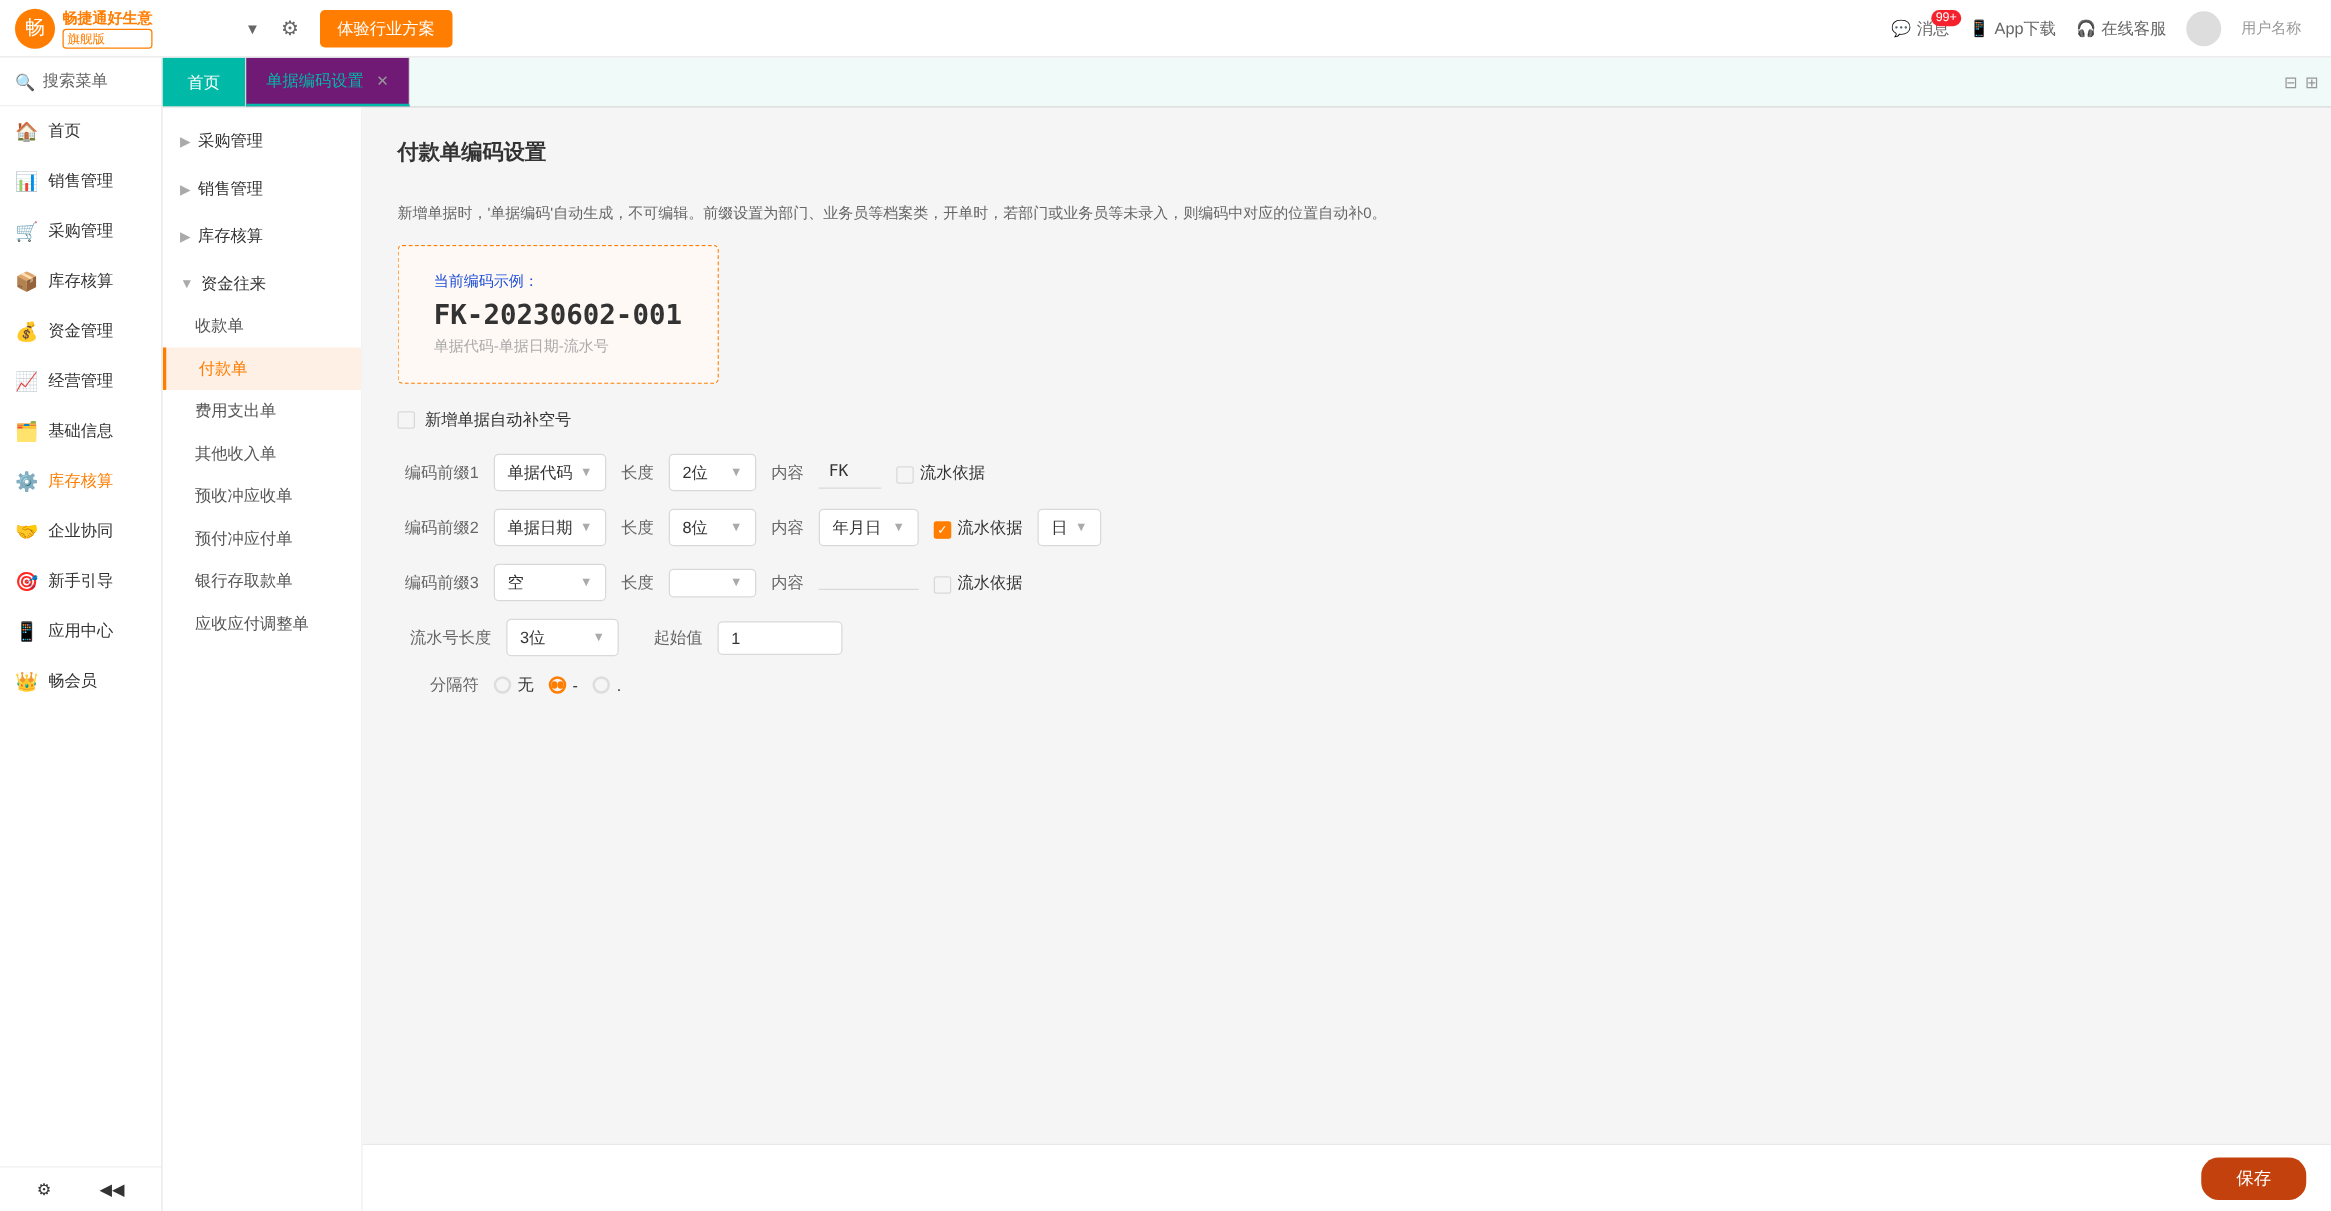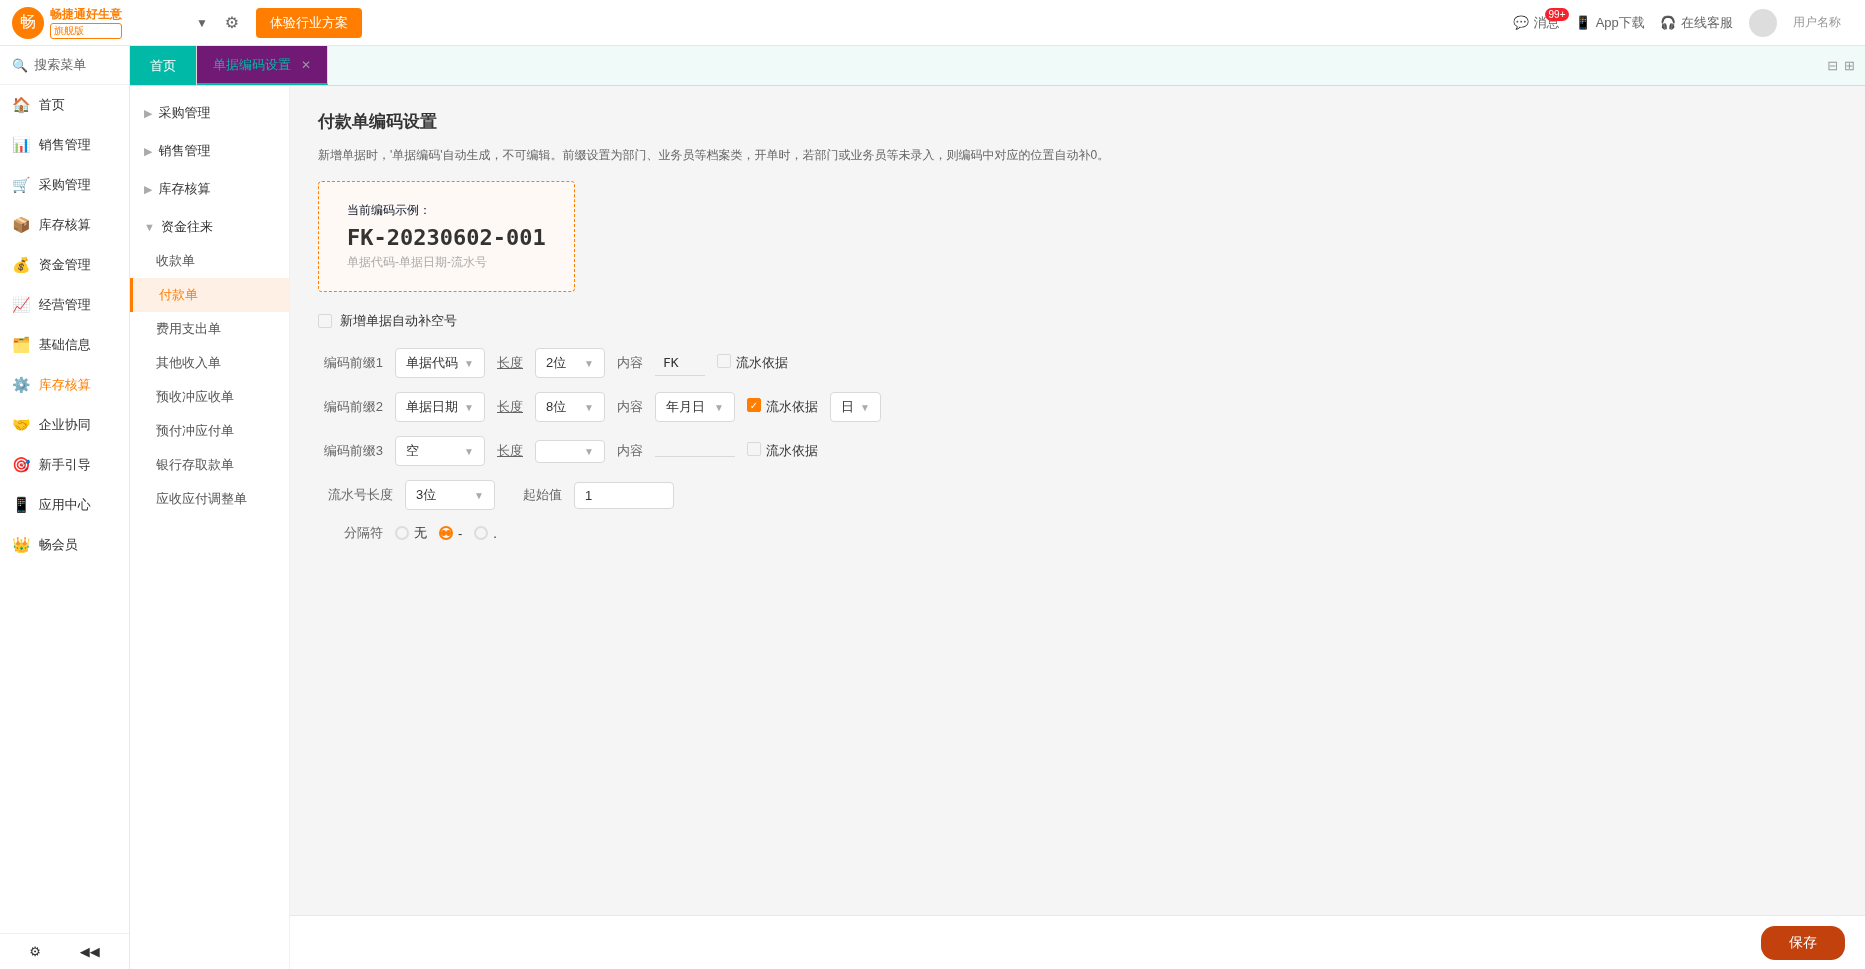--- a/index.html
+++ b/index.html
@@ -60,54 +60,54 @@
     
     .sub-layout { display: flex; flex: 1; overflow: hidden; }
     .sub-sidebar { width: 160px; background: #fff; border-right: 1px solid #f0f0f0; padding: 10px 0; flex-shrink: 0; overflow-y: auto; }
     .sub-sidebar-group { margin-bottom: 4px; }
     .sub-sidebar-group-title { display: flex; align-items: center; gap: 6px; padding: 8px 14px; cursor: pointer; color: #333; font-size: 13px; font-weight: 500; }
     .sub-sidebar-item { padding: 8px 14px 8px 26px; cursor: pointer; color: #555; font-size: 13px; }
     .sub-sidebar-item.active { color: #ff7d00; background: #fff0e6; font-weight: 500; border-left: 3px solid #ff7d00; }
 
     
     .main-content { flex: 1; overflow-y: auto; padding: 24px 28px; }
-    .page-title { font-size: 17px; font-weight: 600; color: #333; margin-bottom: 12px; }
+    .page-title { font-size: 17px; font-weight: 600; color: #333; margin-bottom: 27px; }
 
     
     .encoding-mode { display: flex; align-items: center; gap: 16px; padding: 10px 16px; background: #f5f5f5; border-radius: 4px; margin-bottom: 14px; }
     .encoding-mode-label { color: #333; font-size: 13px; }
     .radio-group { display: flex; align-items: center; gap: 12px; }
     .radio-item { display: flex; align-items: center; gap: 5px; cursor: pointer; font-size: 13px; }
     .radio-circle { width: 14px; height: 14px; border-radius: 50%; border: 2px solid #ddd; display: flex; align-items: center; justify-content: center; }
     .radio-circle.checked { border-color: #ff7d00; }
     .radio-circle.checked::after { content: ''; width: 6px; height: 6px; border-radius: 50%; background: #ff7d00; }
 
     
     .info-text { font-size: 12px; color: #666; margin-bottom: 16px; line-height: 1.7; }
 
     
     .preview-box { border: 1px dashed #ff7d00; background: #fff9f5; border-radius: 4px; padding: 20px 28px; display: inline-block; margin-bottom: 20px; }
-    .preview-label { font-size: 12px; color: #0f172a; margin-bottom: 6px; }
+    .preview-label { font-size: 12px; color: #1d4ed8; margin-bottom: 6px; }
     .preview-code { font-size: 22px; font-weight: 600; color: #333; font-family: monospace; }
     .preview-format { font-size: 12px; color: #aaa; margin-top: 4px; }
 
     
     .auto-fill-row { display: flex; align-items: center; gap: 8px; margin-bottom: 18px; font-size: 13px; color: #333; }
     .checkbox { width: 14px; height: 14px; border: 1px solid #d9d9d9; border-radius: 2px; display: flex; align-items: center; justify-content: center; cursor: pointer; }
 
     
     .form-row { display: flex; align-items: center; gap: 12px; margin-bottom: 14px; flex-wrap: wrap; }
     .form-label { width: 65px; color: #666; font-size: 13px; text-align: right; flex-shrink: 0; }
     .form-select { display: flex; align-items: center; border: 1px solid #d9d9d9; border-radius: 4px; padding: 5px 10px; background: #fff; cursor: pointer; min-width: 90px; font-size: 13px; gap: 6px; color: #333; }
     .form-select .arrow { color: #aaa; font-size: 10px; margin-left: auto; }
     .form-input { border: 1px solid #d9d9d9; border-radius: 4px; padding: 5px 10px; font-size: 13px; color: #333; min-width: 60px; background: #fff; }
-    .length-label { color: #666; font-size: 13px; text-decoration: underline; }
+    .length-label { color: #666; font-size: 13px; }
     .content-label { color: #666; font-size: 13px; }
     .content-value { color: #333; font-size: 13px; font-family: monospace; min-width: 40px; }
-    .stream-check { display: flex; align-items: flex-start; gap: 5px; font-size: 13px; color: #333; }
+    .stream-check { display: flex; align-items: flex-end; gap: 5px; font-size: 13px; color: #333; }
     .checkbox-checked { width: 14px; height: 14px; border: 1px solid #ff7d00; border-radius: 2px; background: #ff7d00; display: flex; align-items: center; justify-content: center; cursor: pointer; color: white; font-size: 10px; }
 
     
     .sep-row { display: flex; align-items: center; gap: 12px; margin-bottom: 14px; }
     .sep-radio { display: flex; align-items: center; gap: 5px; cursor: pointer; font-size: 13px; }
 
     
     .bottom-bar { height: 54px; background: #fff; border-top: 1px solid #e8e8e8; display: flex; align-items: center; justify-content: flex-end; padding: 0 20px; flex-shrink: 0; }
     .save-btn { background: #c2410c; color: white; border: none; border-radius: 14px; padding: 8px 28px; font-size: 14px; cursor: pointer; }
 

